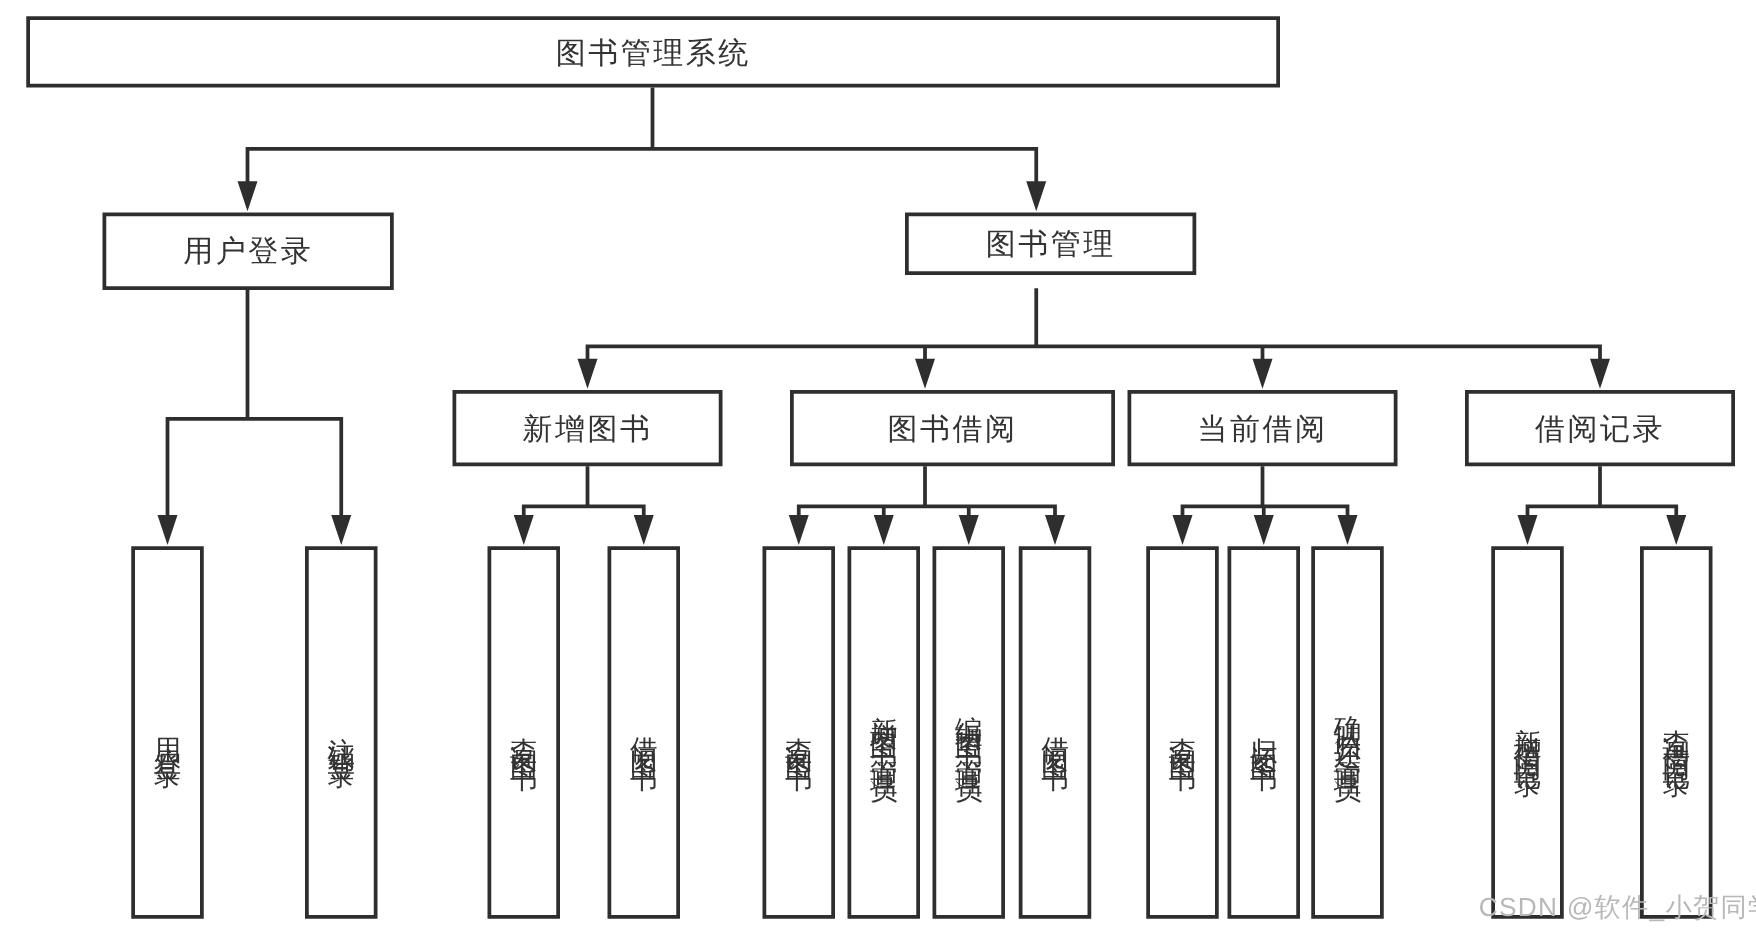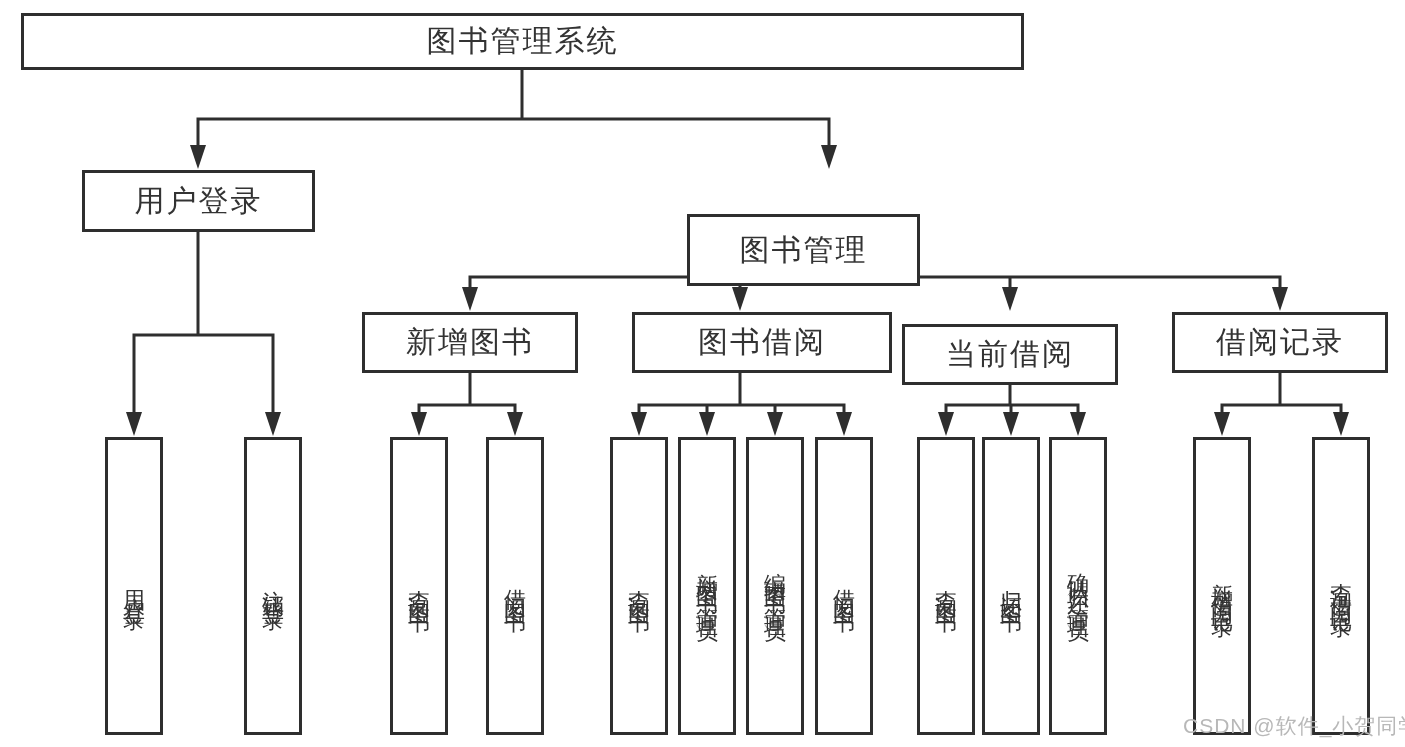--- a/index.html
+++ b/index.html
@@ -22,21 +22,21 @@
     box-sizing: border-box;
     border: 3px solid #2e2e2e;
     background: #ffffff;
     color: #333333;
     display: flex;
     align-items: center;
     justify-content: center;
     z-index: 2;
   }
   .hnode {
-    font-size: 30px;
+    font-size: 24px;
     letter-spacing: 2px;
     white-space: nowrap;
   }
   .vnode {
     writing-mode: vertical-rl;
     text-orientation: mixed;
     font-size: 22px;
     line-height: 1;
     letter-spacing: 7px;
   }
@@ -85,25 +85,25 @@
       <polygon points="1003,412 1019,412 1011,436"></polygon>
       <polygon points="1070,412 1086,412 1078,436"></polygon>
       <polygon points="1214,412 1230,412 1222,436"></polygon>
       <polygon points="1333,412 1349,412 1341,436"></polygon>
     </g>
   </svg>
 
   <div class="node hnode" style="left:21px; top:13px; width:1003px; height:57px;">图书管理系统</div>
 
   <div class="node hnode" style="left:82px; top:170px; width:233px; height:62px;">用户登录</div>
-  <div class="node hnode" style="left:687px; top:170px; width:233px; height:72px;margin-top:44px;">图书管理</div>
+  <div class="node hnode" style="left:724px; top:170px; width:233px; height:50px;">图书管理</div>
 
   <div class="node hnode" style="left:362px; top:312px; width:216px; height:61px;">新增图书</div>
   <div class="node hnode" style="left:632px; top:312px; width:260px; height:61px;">图书借阅</div>
-  <div class="node hnode" style="left:902px; top:324px; width:216px; height:61px;">当前借阅</div>
+  <div class="node hnode" style="left:902px; top:312px; width:216px; height:61px;">当前借阅</div>
   <div class="node hnode" style="left:1172px; top:312px; width:216px; height:61px;">借阅记录</div>
 
   <div class="node vnode" style="left:105px; top:437px; width:58px; height:298px;">用户登录</div>
   <div class="node vnode" style="left:244px; top:437px; width:58px; height:298px;">注销登录</div>
 
   <div class="node vnode" style="left:390px; top:437px; width:58px; height:298px;">查询图书</div>
   <div class="node vnode" style="left:486px; top:437px; width:58px; height:298px;">借阅图书</div>
 
   <div class="node vnode" style="left:610px; top:437px; width:58px; height:298px;">查询图书</div>
   <div class="node vnode" style="left:678px; top:437px; width:58px; height:298px;">新增图书（管理员）</div>

